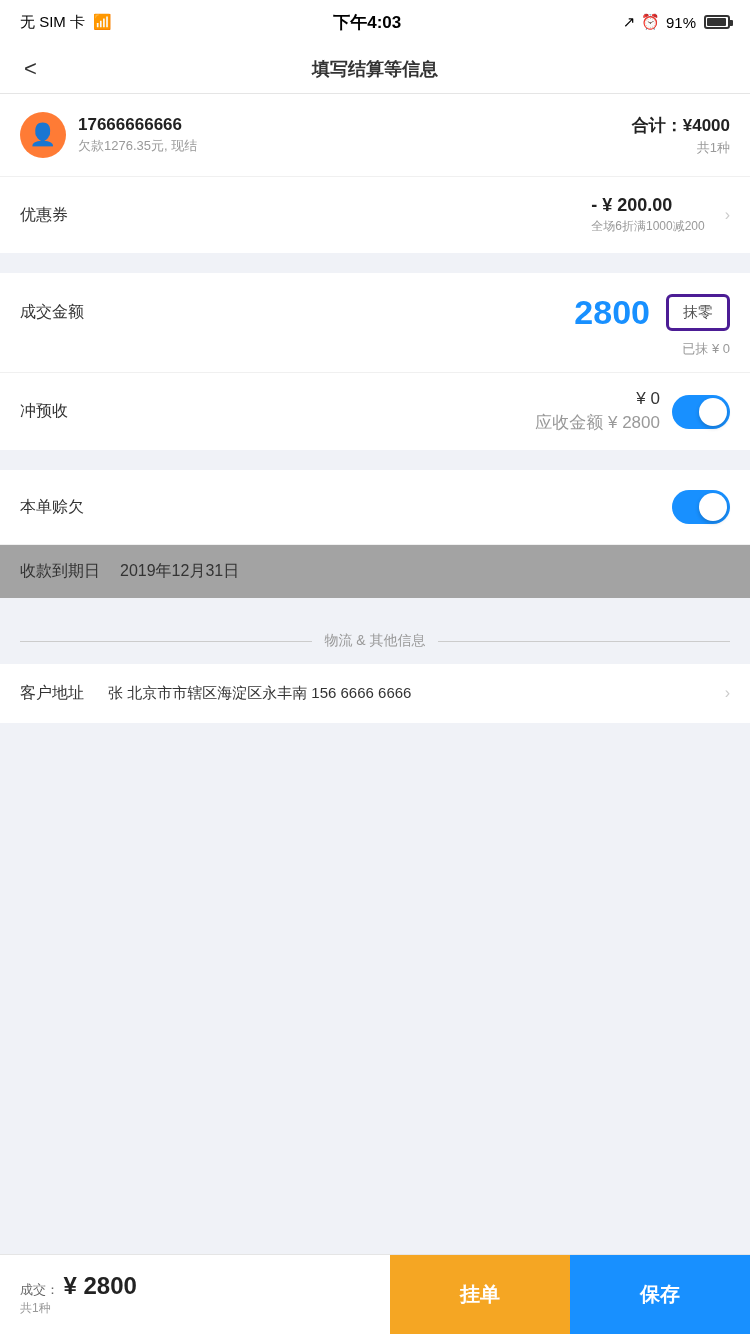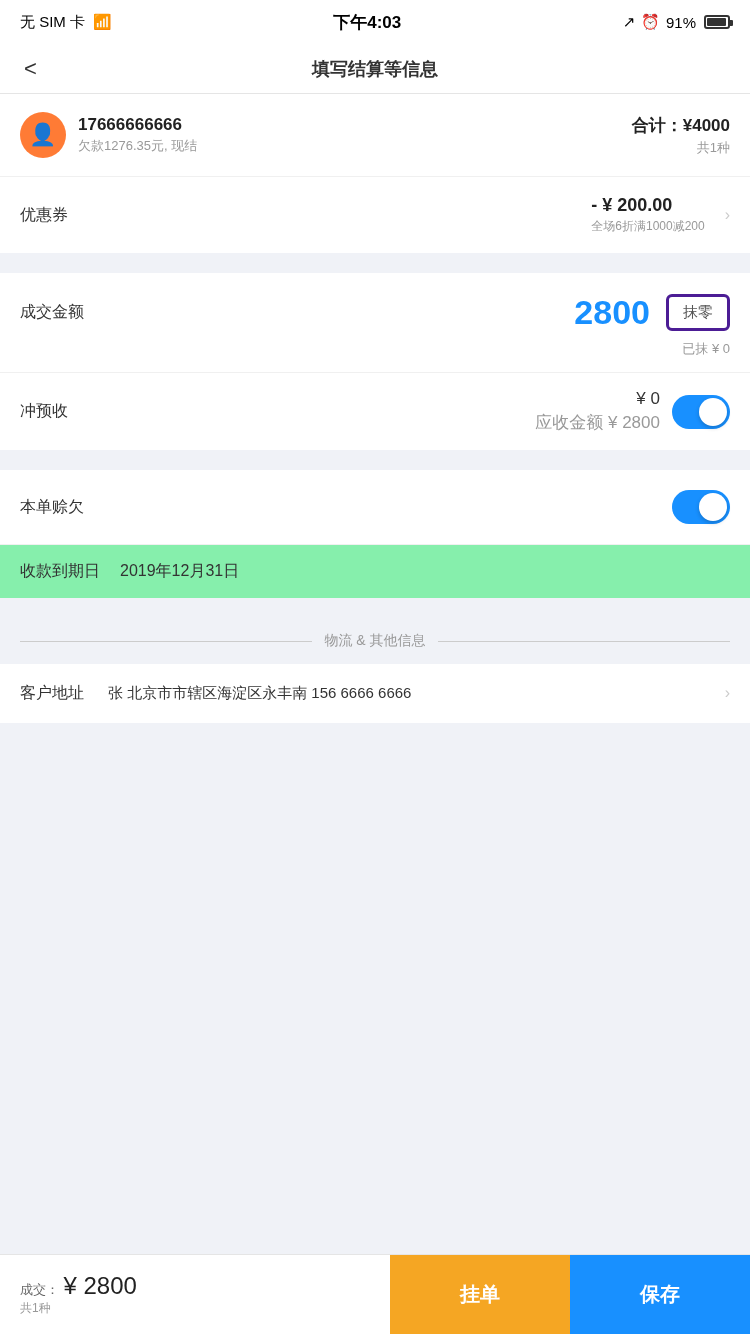--- a/index.html
+++ b/index.html
@@ -214,21 +214,21 @@
       justify-content: space-between;
       padding: 20px 20px;
       background: white;
     }
 
     
     .due-row {
       display: flex;
       align-items: center;
       padding: 16px 20px;
-      background: #86efac;
+      background: #a3a3a3;
       border-top: 1px solid #f0f0f0;
       gap: 20px;
     }
     .due-label { font-size: 16px; color: #333; white-space: nowrap; }
     .due-date { font-size: 16px; color: #333; }
 
     
     .logistics-divider {
       display: flex;
       align-items: center;
@@ -271,21 +271,21 @@
       align-items: center;
       background: white;
       border-top: 1px solid #e5e5e5;
       height: 80px;
     }
     .footer-left {
       flex: 1;
       padding: 0 20px;
     }
     .footer-deal { font-size: 13px; color: #666; }
-    .footer-amount { font-size: 24px; font-weight: 400; color: #222; }
+    .footer-amount { font-size: 24px; font-weight: 700; color: #222; }
     .footer-count { font-size: 12px; color: #999; }
     .footer-btn {
       width: 180px;
       height: 80px;
       display: flex;
       align-items: center;
       justify-content: center;
       font-size: 20px;
       color: white;
       font-weight: 600;

